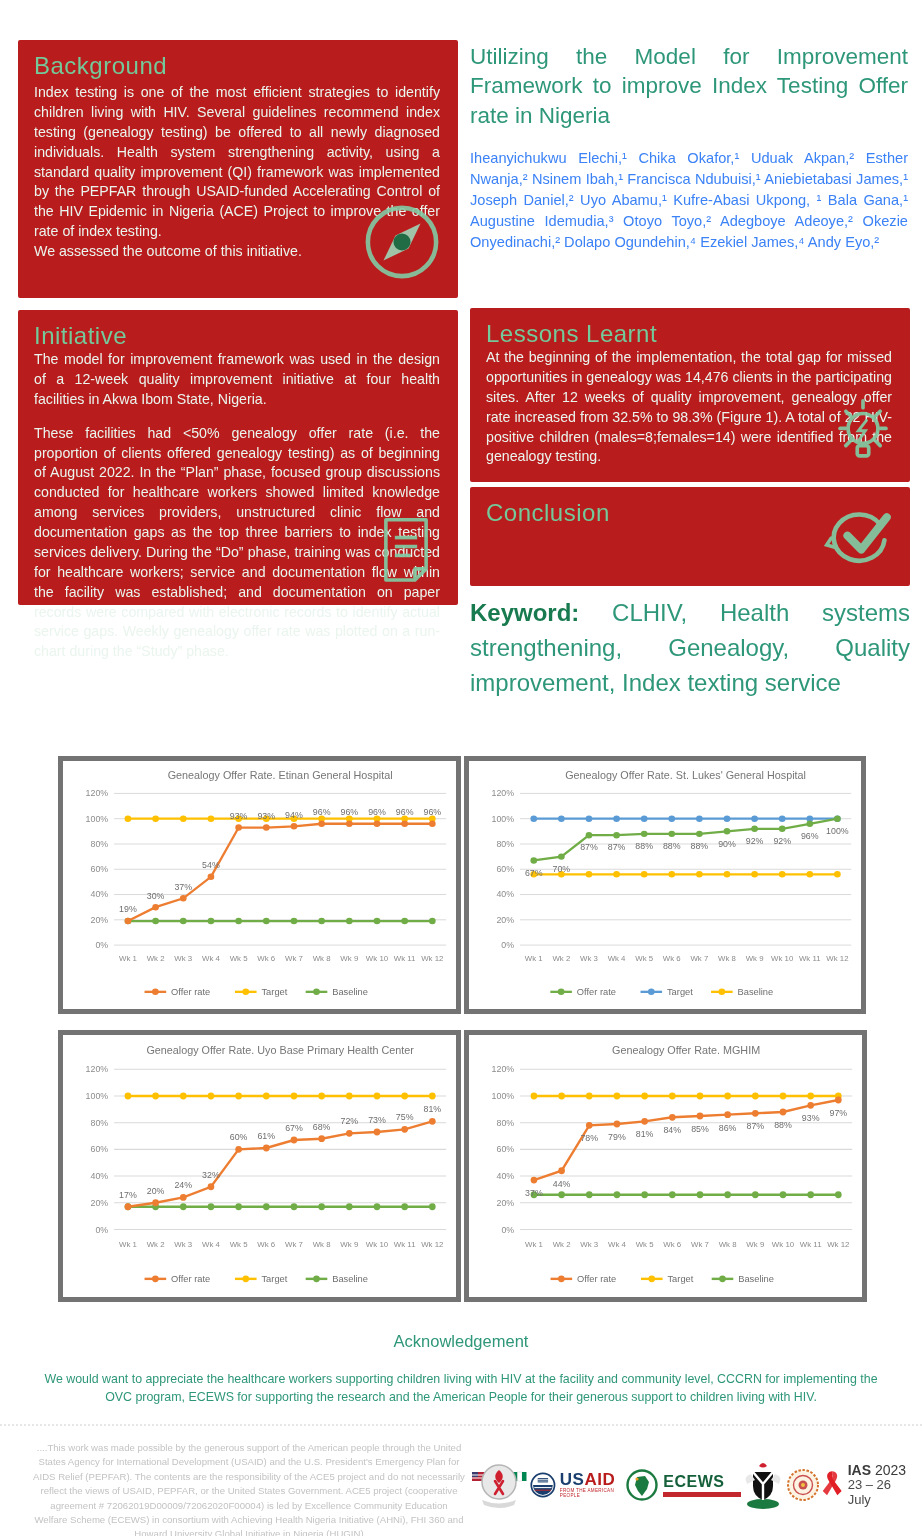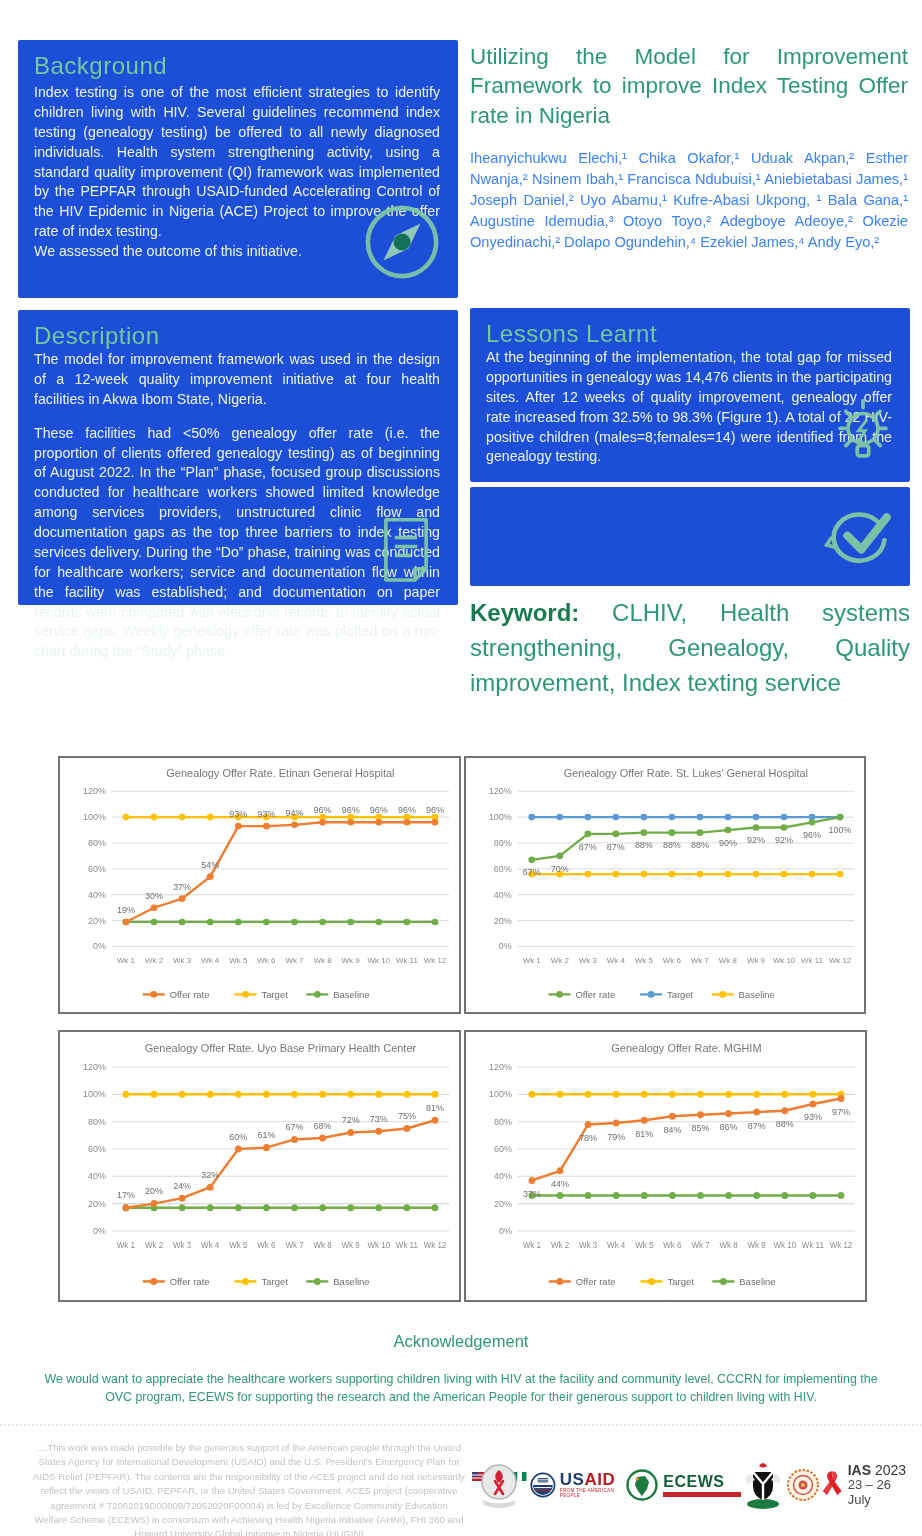--- a/index.html
+++ b/index.html
@@ -1,20 +1,20 @@
 <!DOCTYPE html>
 <html><head>
 <meta charset="utf-8">
 <style>
   * { margin:0; padding:0; box-sizing:border-box; }
   body { background:#ffffff; font-family:"Liberation Sans", sans-serif; }
   .poster { position:relative; width:922px; height:1536px; background:#ffffff; overflow:hidden; }
 
   
-  .gbox { position:absolute; background:#1d4ed8; border-radius:2px; padding:12px 18px 12px 16px; }
+  .gbox { position:absolute; background:#b91c1c; border-radius:2px; padding:12px 18px 12px 16px; }
   .gbox h2 { color:#74c899; font-size:24px; font-weight:500; letter-spacing:.5px; margin-bottom:3px; }
   .gbox p { color:#eaf5ee; font-size:14.2px; line-height:1.4; text-align:justify; white-space:pre-line; }
   .box-background { left:18px; top:40px; width:440px; height:258px; }
   .box-description { left:18px; top:310px; width:440px; height:295px; }
   .box-description p + p { margin-top:14px; }
   .box-lessons { left:470px; top:308px; width:440px; height:174px; }
   .box-conclusion { left:470px; top:487px; width:440px; height:99px; }
   .gbox .corner-icon { position:absolute; }
 
   
@@ -23,21 +23,21 @@
   .title-block .authors { margin-top:18px; color:#3b82f6; font-size:14.6px; line-height:1.45; text-align:justify; text-align-last:left; font-weight:500; }
 
   
   .keyword { position:absolute; left:470px; top:596px; width:440px; font-size:24px; line-height:1.45; color:#2e9779; text-align:justify; text-align-last:left; }
   .keyword b { color:#187a4f; font-weight:700; }
 
   
   .figure-caption { position:absolute; left:80px; top:694px; width:762px; text-align:center; color:#2e9779; font-size:17.5px; line-height:1.35; }
 
   
-  .chart { position:absolute; background:#ffffff; border:2px solid #737373; }
+  .chart { position:absolute; background:#ffffff; border:5px solid #737373; }
   .chart svg { width:100%; height:100%; display:block; font-family:"Liberation Sans", sans-serif; }
   .chart-1 { left:58px;  top:756px;  width:403px; height:258px; }
   .chart-2 { left:464px; top:756px;  width:402px; height:258px; }
   .chart-3 { left:58px;  top:1030px; width:403px; height:272px; }
   .chart-4 { left:464px; top:1030px; width:403px; height:272px; }
 
   
   .ack { position:absolute; left:31px; top:1332px; width:860px; text-align:center; color:#2e9779; }
   .ack h3 { font-size:16.5px; font-weight:500; margin-bottom:20px; }
   .ack p { font-size:12.4px; line-height:1.45; }
@@ -77,21 +77,21 @@
       </svg>
     </span>
   </div>
 
   <div class="title-block">
     <h1>Utilizing the Model for Improvement Framework to improve Index Testing Offer rate in Nigeria</h1>
     <p class="authors">Iheanyichukwu Elechi,¹ Chika Okafor,¹ Uduak Akpan,² Esther Nwanja,² Nsinem Ibah,¹ Francisca Ndubuisi,¹ Aniebietabasi James,¹ Joseph Daniel,² Uyo Abamu,¹ Kufre-Abasi Ukpong, ¹ Bala Gana,¹ Augustine Idemudia,³ Otoyo Toyo,² Adegboye Adeoye,² Okezie Onyedinachi,² Dolapo Ogundehin,⁴ Ezekiel James,⁴ Andy Eyo,²</p>
   </div>
 
   <div class="gbox box-description">
-    <h2 style="margin-bottom:0;">Description</h2>
+    <h2 style="margin-bottom:0;">Initiative</h2>
     <p>The model for improvement framework was used in the design of a 12-week quality improvement initiative at four health facilities in Akwa Ibom State, Nigeria.</p>
     <p>These facilities had &lt;50% genealogy offer rate (i.e. the proportion of clients offered genealogy testing) as of beginning of August 2022. In the “Plan” phase, focused group discussions conducted for healthcare workers showed limited knowledge among services providers, unstructured clinic flow and documentation gaps as the top three barriers to index testing services delivery. During the “Do” phase, training was conducted for healthcare workers; service and documentation flow within the facility was established; and documentation on paper records were compared with electronic records to identify actual service gaps. Weekly genealogy offer rate was plotted on a run-chart during the “Study” phase.</p>
     <span class="corner-icon" style="right:16px; bottom:12px;">
       <svg width="72" height="76" viewBox="0 0 64 68" fill="none" stroke="#82cba4" stroke-width="3.2" opacity="0.92">
         <path d="M14 6 h36 v44 l-10 10 h-26 z" stroke-linejoin="round"></path>
         <path d="M50 50 h-10 v10" stroke-linejoin="round"></path>
         <line x1="22" y1="22" x2="42" y2="22"></line>
         <line x1="22" y1="30" x2="42" y2="30"></line>
         <line x1="22" y1="38" x2="36" y2="38"></line>
       </svg>
@@ -111,20 +111,21 @@
         <line x1="47" y1="30" x2="52" y2="30"></line>
         <line x1="17" y1="15" x2="21" y2="19"></line>
         <line x1="47" y1="15" x2="43" y2="19"></line>
         <line x1="17" y1="45" x2="21" y2="41"></line>
         <line x1="47" y1="45" x2="43" y2="41"></line>
       </svg>
     </span>
   </div>
 
   <div class="gbox box-conclusion">
+    <h2 style="margin-bottom:0;">Conclusion</h2>
     <span class="corner-icon" style="right:14px; top:16px;">
       <svg width="74" height="70" viewBox="0 0 64 60" fill="none" stroke="#82cba4" opacity="0.92" stroke-linecap="round">
         <path d="M50 18 a22 20 0 1 0 4 14" stroke-width="4"></path>
         <path d="M8 30 l-4 6 l7 2" stroke-width="3" fill="none"></path>
         <path d="M22 28 l12 12 L56 12" stroke-width="7" stroke-linejoin="round"></path>
       </svg>
     </span>
   </div>
 
   <p class="keyword"><b>Keyword:</b><span> CLHIV, Health systems strengthening, Genealogy, Quality improvement, Index texting service</span></p>

